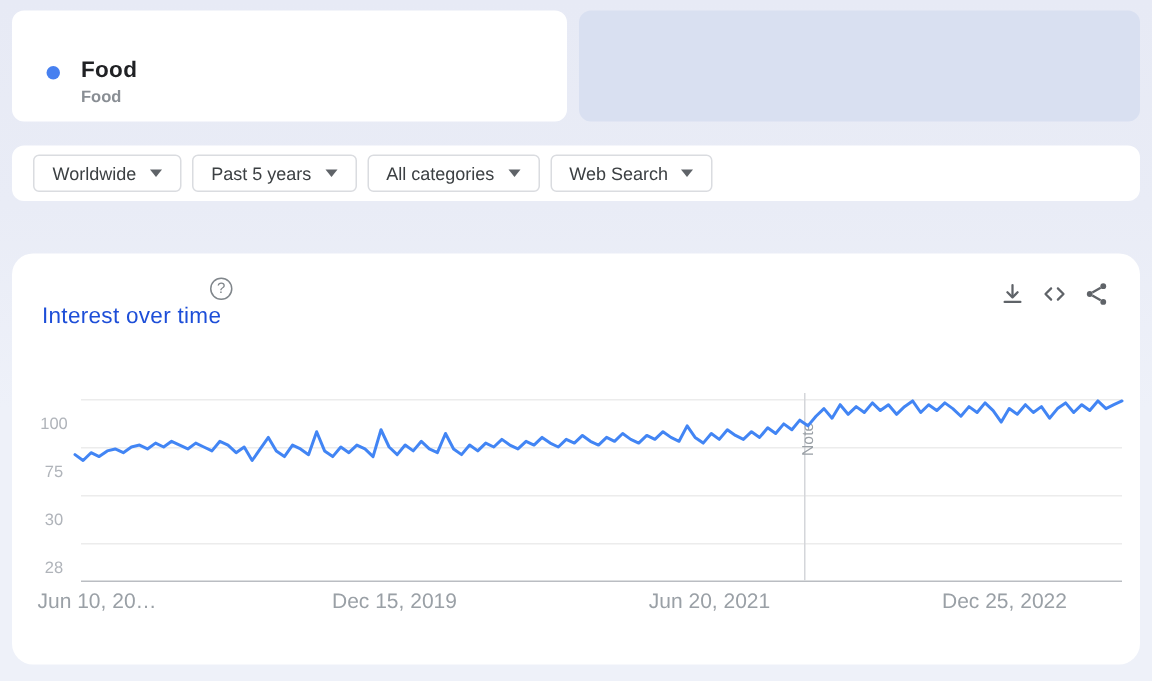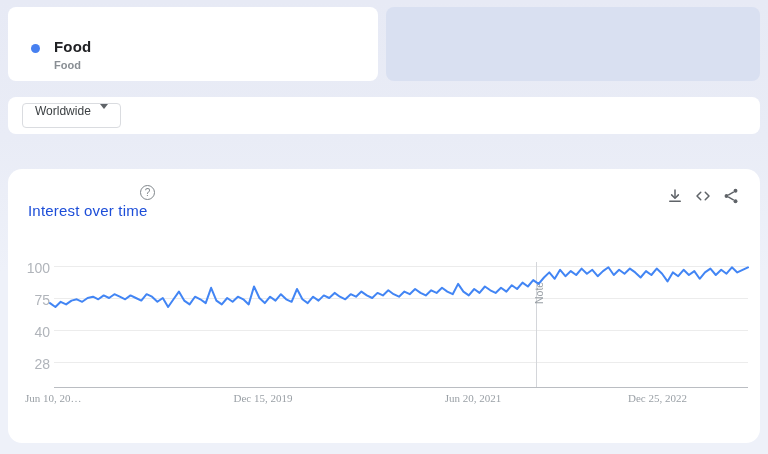--- a/index.html
+++ b/index.html
@@ -36,21 +36,21 @@
   }
 
   
   .filter-bar {
     left:8px; top:97px; right:8px; height:37px;
     border-radius:8px;
     display:flex; align-items:center; padding-left:14px; gap:7px;
   }
   .pill {
     height:25px; border:1px solid #dadce0; border-radius:4px;
-    display:flex; align-items:flex-start; gap:9px;
+    display:flex; align-items:center; gap:9px;
     padding:0 12px; font-size:12px; color:#3c4043; cursor:pointer;
     background:#fff;
   }
   .caret {
     width:0; height:0; border-left:4px solid transparent;
     border-right:4px solid transparent; border-top:5px solid #5f6368;
   }
 
   
   .chart-card {
@@ -74,26 +74,26 @@
   
   .plot { position:absolute; left:0; top:0; width:100%; height:100%; }
   .gridline {
     position:absolute; left:46px; right:12px; height:1px; background:#ececec;
   }
   .g100 { top:97px; } .g75 { top:129px; } .g50 { top:161px; } .g25 { top:193px; }
   .axisline {
     position:absolute; left:46px; right:12px; top:218px; height:1px; background:#babdc2;
   }
   .ylabel {
-    position:absolute; width:28px; text-align:right; left:14px;
-    font-size:14px; color:#b0b4ba; transform:translateY(-6px);
+    position:absolute; width:28px; text-align:center; left:14px;
+    font-size:11px; color:#b0b4ba; transform:translateY(-6px);margin-top:17px;
   }
   .y100 { top:97px; } .y75 { top:129px; } .y50 { top:161px; } .y25 { top:193px; }
   .xlabel {
-    position:absolute; top:223px; font-size:11px; color:#9aa0a6; white-space:nowrap;font-family:Liberation Serif, serif;
+    position:absolute; top:223px; font-size:14px; color:#9aa0a6; white-space:nowrap;
   }
   .x0 { left:17px; }
   .x1 { left:197px; width:116px; text-align:center; }
   .x2 { left:407px; width:116px; text-align:center; }
   .x3 { left:620px; width:116px; text-align:left; }
   .note-line {
     position:absolute; left:528px; top:93px; width:1px; height:125px;
     background:#d4d6da;
   }
   .note-label {
@@ -113,20 +113,32 @@
 </div>
 
 <div class="compare-card">
   
   
 </div>
 
 <div class="card filter-bar">
   <div class="pill">
     <span>Worldwide</span>
+    <span class="caret"></span>
+  </div>
+  <div class="pill">
+    <span>Past 5 years</span>
+    <span class="caret"></span>
+  </div>
+  <div class="pill">
+    <span>All categories</span>
+    <span class="caret"></span>
+  </div>
+  <div class="pill">
+    <span>Web Search</span>
     <span class="caret"></span>
   </div>
 </div>
 
 <div class="card chart-card">
   <div class="chart-title">Interest over time</div>
   <div class="help-icon">?</div>
 
   <div class="toolbar">
     <div class="tool-btn">
@@ -154,21 +166,21 @@
 
   <div class="plot">
     <div class="gridline g100"></div>
     <div class="gridline g75"></div>
     <div class="gridline g50"></div>
     <div class="gridline g25"></div>
     <div class="axisline"></div>
 
     <div class="ylabel y100">100</div>
     <div class="ylabel y75">75</div>
-    <div class="ylabel y50">40</div>
+    <div class="ylabel y50">30</div>
     <div class="ylabel y25">28</div>
 
     <div class="note-line"></div>
     <div class="note-label">Note</div>
 
     <svg id="trend-svg" width="706" height="134" viewBox="0 0 706 134">
         <polyline points="4.0,45.1 9.4,49.0 14.7,43.8 20.1,46.4 25.5,42.6 30.8,41.3 36.2,43.8 41.6,40.0 47.0,38.7 52.3,41.3 57.7,37.4 63.1,40.0 68.4,36.2 73.8,38.7 79.2,41.3 84.5,37.4 89.9,40.0 95.3,42.6 100.6,36.2 106.0,38.7 111.4,43.8 116.8,40.0 122.1,49.0 127.5,41.3 132.9,33.6 138.2,42.6 143.6,46.4 149.0,38.7 154.3,41.3 159.7,45.1 165.1,29.8 170.4,42.6 175.8,46.4 181.2,40.0 186.6,43.8 191.9,38.7 197.3,41.3 202.7,46.4 208.0,28.5 213.4,40.0 218.8,45.1 224.1,38.7 229.5,42.6 234.9,36.2 240.2,41.3 245.6,43.8 251.0,31.0 256.4,41.3 261.7,45.1 267.1,38.7 272.5,42.6 277.8,37.4 283.2,40.0 288.6,34.9 293.9,38.7 299.3,41.3 304.7,36.2 310.0,38.7 315.4,33.6 320.8,37.4 326.2,40.0 331.5,34.9 336.9,37.4 342.3,32.3 347.6,36.2 353.0,38.7 358.4,33.6 363.7,36.2 369.1,31.0 374.5,34.9 379.8,37.4 385.2,32.3 390.6,34.9 396.0,29.8 401.3,33.6 406.7,36.2 412.1,25.9 417.4,33.6 422.8,37.4 428.2,31.0 433.5,34.9 438.9,28.5 444.3,32.3 449.6,34.9 455.0,29.8 460.4,33.6 465.8,27.2 471.1,31.0 476.5,24.6 481.9,28.5 487.2,22.1 492.6,25.9 498.0,19.5 503.3,14.4 508.7,20.8 514.1,11.8 519.4,18.2 524.8,13.1 530.2,17.0 535.6,10.6 540.9,15.7 546.3,11.8 551.7,18.2 557.0,13.1 562.4,9.3 567.8,17.0 573.1,11.8 578.5,15.7 583.9,10.6 589.2,14.4 594.6,19.5 600.0,13.1 605.4,17.0 610.7,10.6 616.1,15.7 621.5,23.4 626.8,14.4 632.2,18.2 637.6,11.8 642.9,17.0 648.3,13.1 653.7,20.8 659.0,14.4 664.4,10.6 669.8,17.0 675.2,11.8 680.5,15.7 685.9,9.3 691.3,14.4 696.6,11.8 702.0,9.3" fill="none" stroke="#4285f4" stroke-width="2" stroke-linejoin="round" stroke-linecap="round"></polyline>
       </svg>
 
     <div class="xlabel x0">Jun 10, 20…</div>

